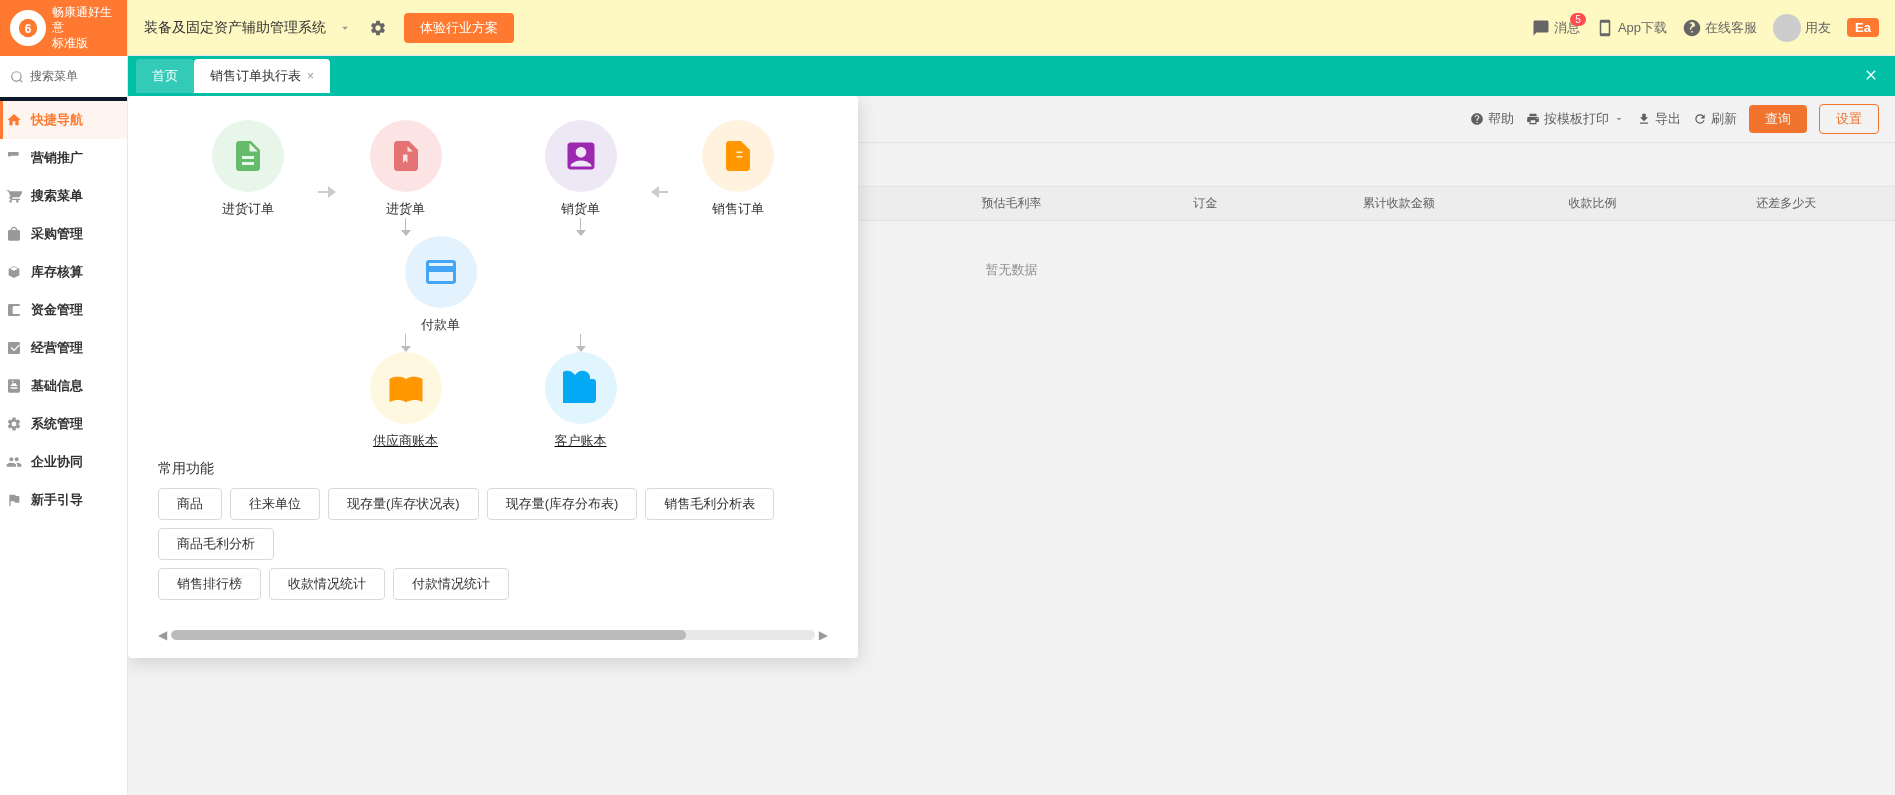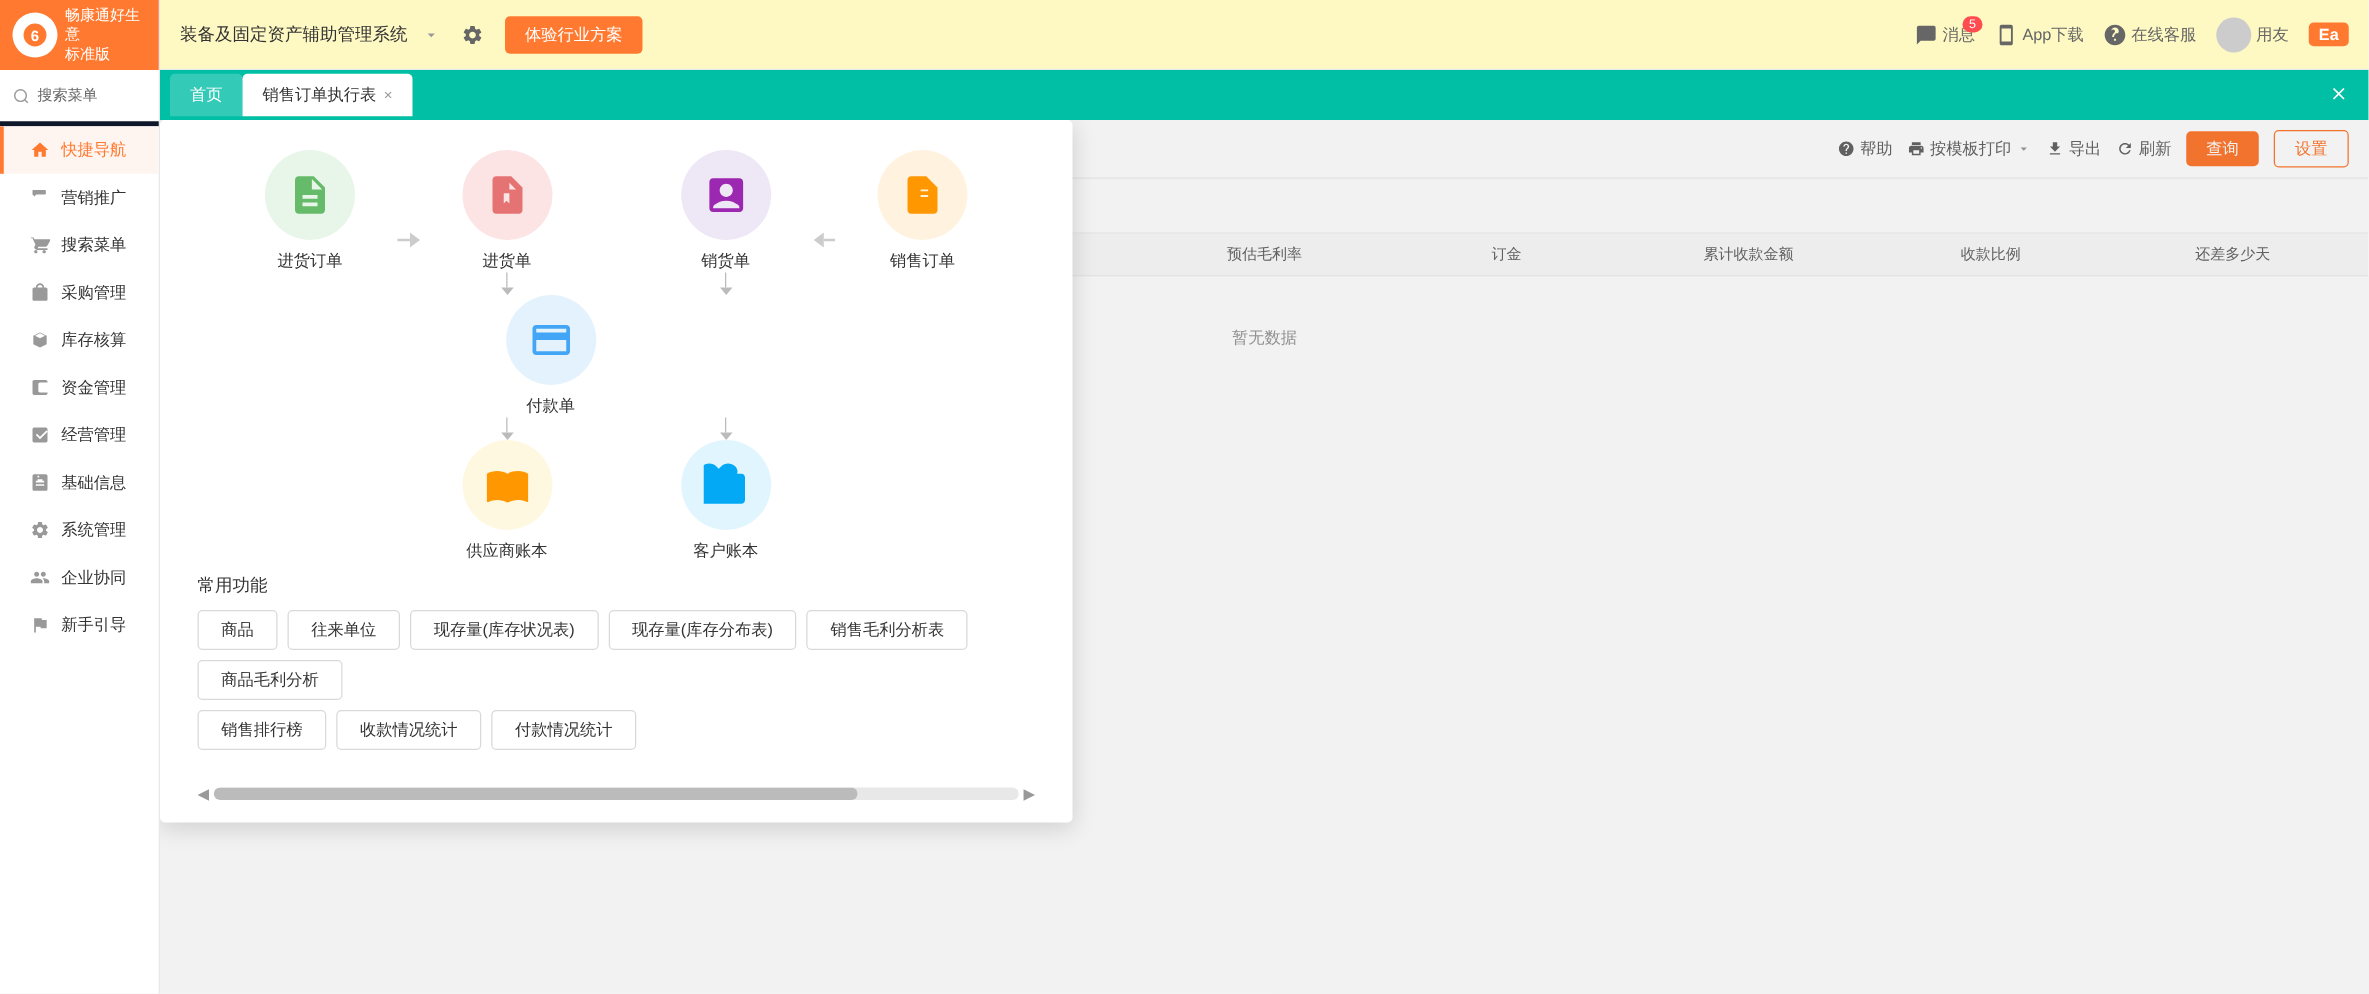--- a/index.html
+++ b/index.html
@@ -48,25 +48,26 @@
       color: #666;
       font-size: 12px;
       cursor: pointer;
       padding: 4px 2px;
     }
     .sidebar-nav { flex: 1; overflow-y: auto; }
     .sidebar-item {
       display: flex;
       align-items: flex-end;
       gap: 8px;
-      padding: 10px 20px;
+      padding: 10px 2px;
       cursor: pointer;
       color: #333;
       font-size: 13px;
       border-left: 3px solid transparent;
+      font-weight: bold;
     }
     .sidebar-item.active { background: #fff5f0; border-left-color: #ff7a30; color: #ff7a30; }
     .sidebar-item-icon { width: 18px; height: 18px; display: flex; align-items: center; justify-content: center; flex-shrink: 0; }
 
     
     .main { flex: 1; display: flex; flex-direction: column; overflow: hidden; }
 
     
     .top-header {
       height: 56px;
@@ -603,21 +604,21 @@
             <div style="width:140px;display:flex;justify-content:center;">
               <div style="display:flex;flex-direction:column;align-items:center;">
                 <div style="width:1px;height:12px;background:#bbb;"></div>
                 <div style="width:0;height:0;border-left:5px solid transparent;border-right:5px solid transparent;border-top:6px solid #bbb;"></div>
               </div>
             </div>
             <div style="flex:1;"></div>
             <div style="width:140px;"></div>
           </div>
 
-          <div style="display:flex;align-items:flex-end;padding:0 20px;">
+          <div style="display:flex;align-items:flex-end;padding:0 20px;text-decoration:underline;">
             <div style="width:140px;"></div>
             <div style="flex:1;"></div>
             <div class="flow-node">
               <div class="flow-circle" style="background:#fff8e1;">
                 <svg width="36" height="36" viewBox="0 0 24 24" fill="#ff9800">
                     <path d="M21 5c-1.11-.35-2.33-.5-3.5-.5-1.95 0-4.05.4-5.5 1.5-1.45-1.1-3.55-1.5-5.5-1.5S2.45 4.9 1 6v14.65c0 .25.25.5.5.5.1 0 .15-.05.25-.05C3.1 20.45 5.05 20 6.5 20c1.95 0 4.05.4 5.5 1.5 1.35-.85 3.8-1.5 5.5-1.5 1.65 0 3.35.3 4.75 1.05.1.05.15.05.25.05.25 0 .5-.25.5-.5V6c-.6-.45-1.25-.75-2-1z"></path>
                   </svg>
               </div>
               <span class="flow-label">供应商账本</span>
             </div>

